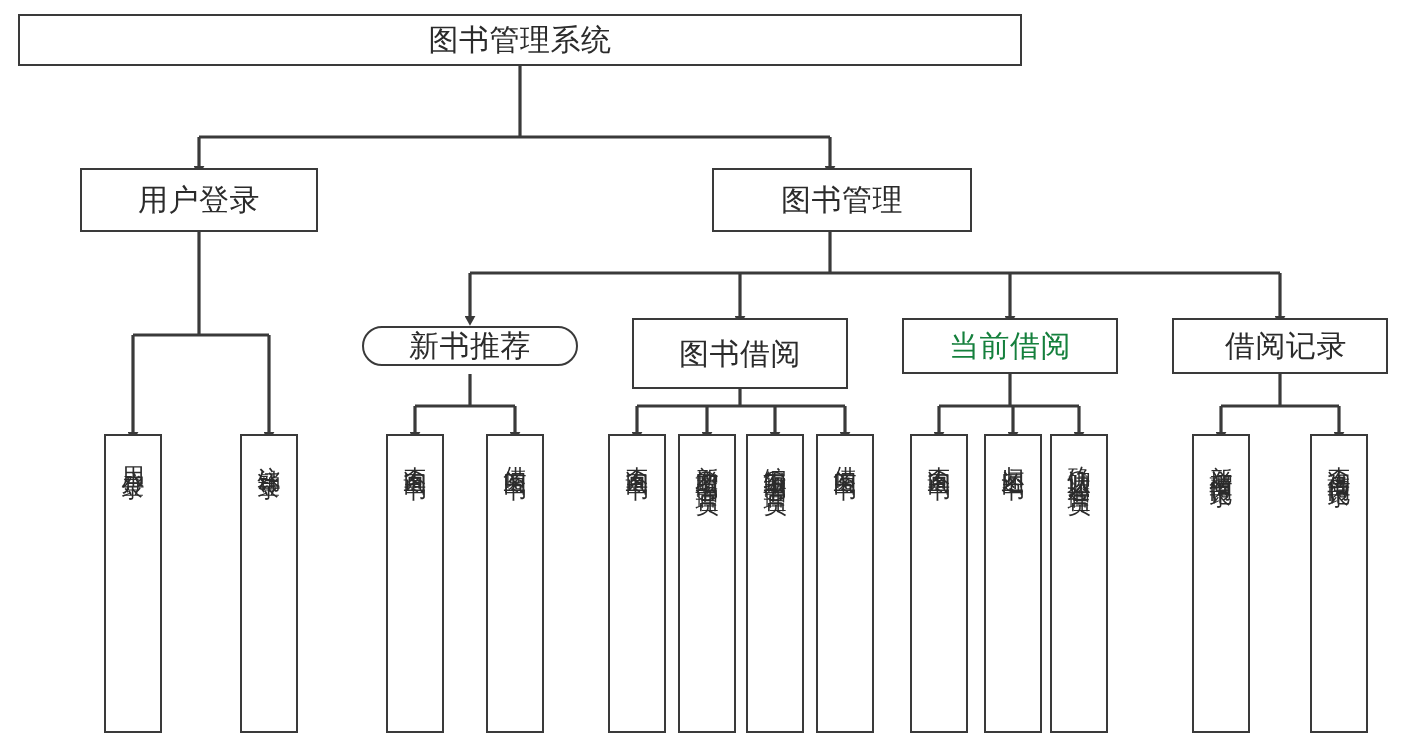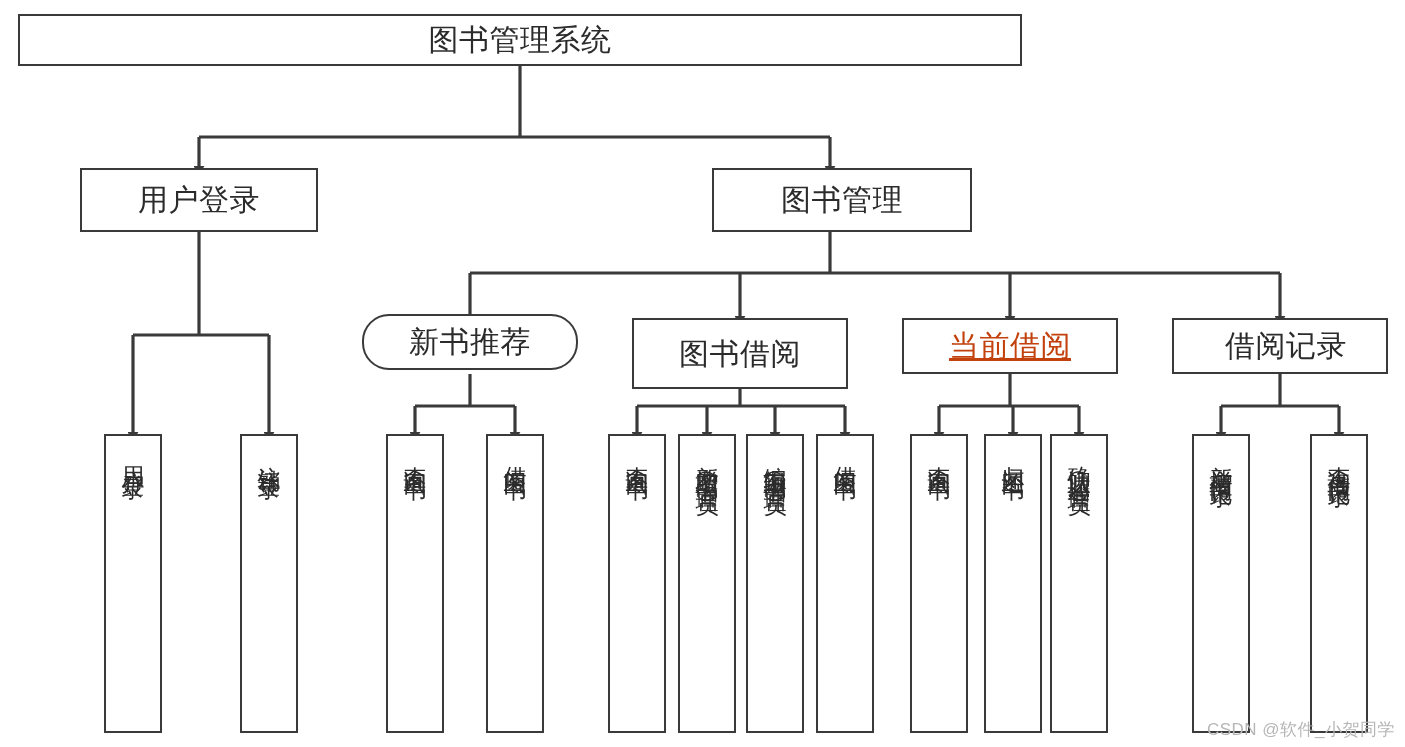--- a/index.html
+++ b/index.html
@@ -122,28 +122,28 @@
   <div id="nodes-layer">
       <div class="node horiz" style="left: 18px; top: 14px; width: 1004px; height: 52px; border-color: rgb(58, 58, 58);">
         <span class="node-label" style="color: rgb(43, 43, 43);">图书管理系统</span>
       </div>
       <div class="node horiz" style="left: 80px; top: 168px; width: 238px; height: 64px; border-color: rgb(58, 58, 58);">
         <span class="node-label" style="color: rgb(43, 43, 43);">用户登录</span>
       </div>
       <div class="node horiz" style="left: 712px; top: 168px; width: 260px; height: 64px; border-color: rgb(58, 58, 58); align-items: center;">
         <span class="node-label" style="color: rgb(43, 43, 43);">图书管理</span>
       </div>
-      <div class="node horiz" style="left: 362px; top: 314px; width: 216px; height: 56px; border-color: rgb(58, 58, 58); border-radius: 27px;">
+      <div class="node horiz" style="left: 362px; top: 326px; width: 216px; height: 40px; border-color: rgb(58, 58, 58); border-radius: 27px;">
         <span class="node-label" style="color: rgb(43, 43, 43);">新书推荐</span>
       </div>
       <div class="node horiz" style="left: 632px; top: 318px; width: 216px; height: 71px; border-color: rgb(58, 58, 58);">
         <span class="node-label" style="color: rgb(43, 43, 43);">图书借阅</span>
       </div>
       <div class="node horiz" style="left: 902px; top: 318px; width: 216px; height: 56px; border-color: rgb(58, 58, 58);">
-        <span class="node-label" style="color: #c2410c; text-decoration: underline;">当前借阅</span>
+        <span class="node-label" style="color: #15803d;">当前借阅</span>
       </div>
       <div class="node horiz" style="left: 1172px; top: 318px; width: 216px; height: 56px; border-color: rgb(58, 58, 58); padding-left: 12px;">
         <span class="node-label" style="color: rgb(43, 43, 43);">借阅记录</span>
       </div>
       <div class="node vert" style="left: 104px; top: 434px; width: 58px; height: 299px; border-color: rgb(58, 58, 58);">
         <span class="node-label" style="color: rgb(43, 43, 43);">用户登录</span>
       </div>
       <div class="node vert" style="left: 240px; top: 434px; width: 58px; height: 299px; border-color: rgb(58, 58, 58);">
         <span class="node-label" style="color: rgb(43, 43, 43);">注销登录</span>
       </div>
@@ -175,14 +175,13 @@
         <span class="node-label" style="color: rgb(43, 43, 43);">确认归还（管理员）</span>
       </div>
       <div class="node vert" style="left: 1192px; top: 434px; width: 58px; height: 299px; border-color: rgb(58, 58, 58);">
         <span class="node-label" style="color: rgb(43, 43, 43);">新增借阅记录</span>
       </div>
       <div class="node vert" style="left: 1310px; top: 434px; width: 58px; height: 299px; border-color: rgb(58, 58, 58);">
         <span class="node-label" style="color: rgb(43, 43, 43);">查询借阅记录</span>
       </div>
     </div>
 
-  <div id="watermark">CSDN @软件_小贺同学</div>
 </div>
 
 </body></html>

